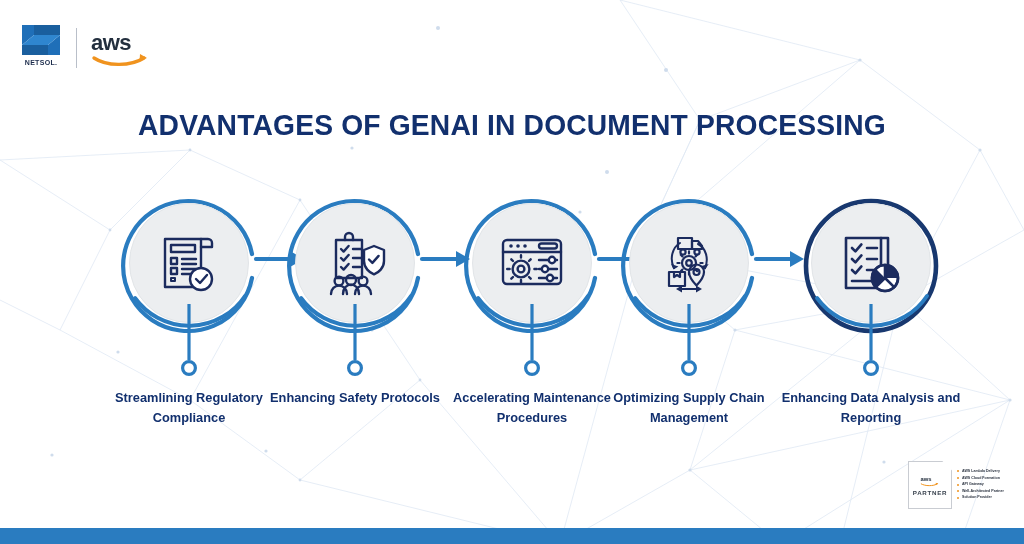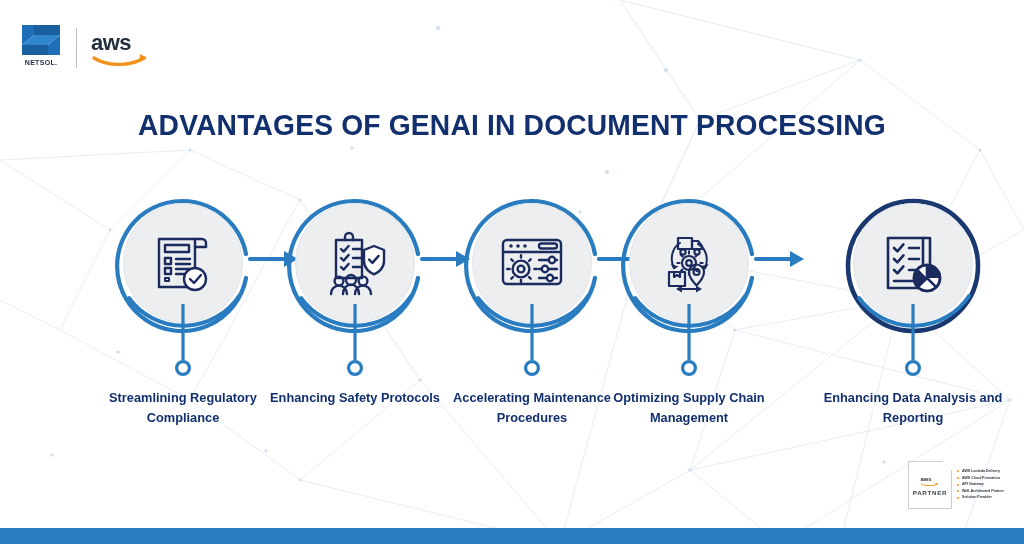--- a/index.html
+++ b/index.html
@@ -312,21 +312,21 @@
       <text x="1" y="22" font-family="Liberation Sans, sans-serif" font-size="22" font-weight="bold" fill="#232f3e" letter-spacing="-0.5">aws</text>
       <path d="M4 30 C16 38, 40 39, 54 30" stroke="#f0931e" stroke-width="3.4" fill="none" stroke-linecap="round"></path>
       <path d="M50 26 L57 30 L49.5 33 Z" fill="#f0931e"></path>
     </svg>
   </div>
 
   <div id="page-title">ADVANTAGES OF GENAI IN DOCUMENT PROCESSING</div>
 
   <div id="steps">
 
-    <div class="step" style="left:98px;">
+    <div class="step" style="left:104px;">
       <div class="circle-wrap">
         <svg class="ring-svg" viewBox="0 0 156 160">
           <path d="M141 92 A65 65 0 1 1 141 68" stroke="#2a7cc0" stroke-width="4.2" fill="none" stroke-linecap="round"></path>
           <path d="M134 110 A67 67 0 0 1 24 112" stroke="#2a7cc0" stroke-width="4" fill="none" stroke-linecap="round"></path>
         </svg>
         <div class="inner-disc"></div>
         <div class="icon-holder">
           <svg width="74" height="74" viewBox="0 0 74 74" fill="none" stroke="#1b2b5e" stroke-width="2.4" stroke-linecap="round" stroke-linejoin="round">
             <path d="M13 13 h36 v48 h-36 z"></path>
             <path d="M49 13 h7 a4 4 0 0 1 4 4 v4 h-11"></path>
@@ -461,21 +461,21 @@
         <path d="M0 15 h40" stroke="#2a7cc0" stroke-width="4.2" stroke-linecap="round" fill="none"></path>
         <path d="M34 7 L48 15 L34 23 Z" fill="#2a7cc0"></path>
       </svg>
       <svg class="connector-svg" viewBox="0 0 156 110">
         <path d="M78 22 L78 78" stroke="#2a7cc0" stroke-width="3.2" fill="none"></path>
         <circle cx="78" cy="86" r="6.4" stroke="#2a7cc0" stroke-width="3.2" fill="#ffffff"></circle>
       </svg>
       <div class="step-label">Optimizing Supply Chain Management</div>
     </div>
 
-    <div class="step" style="left:828px;">
+    <div class="step" style="left:786px;">
       <div class="circle-wrap">
         <svg class="ring-svg" viewBox="0 0 156 160">
           <circle cx="78" cy="80" r="65" stroke="#18386f" stroke-width="4.6" fill="none"></circle>
           <path d="M134 110 A67 67 0 0 1 24 112" stroke="#2a7cc0" stroke-width="4" fill="none" stroke-linecap="round"></path>
         </svg>
         <div class="inner-disc"></div>
         <div class="icon-holder">
           <svg width="74" height="74" viewBox="0 0 74 74" fill="none" stroke="#1b2b5e" stroke-width="2.6" stroke-linecap="round" stroke-linejoin="round">
             <path d="M12 12 h42 v50 h-42 z"></path>
             <path d="M47 12 v50"></path>

